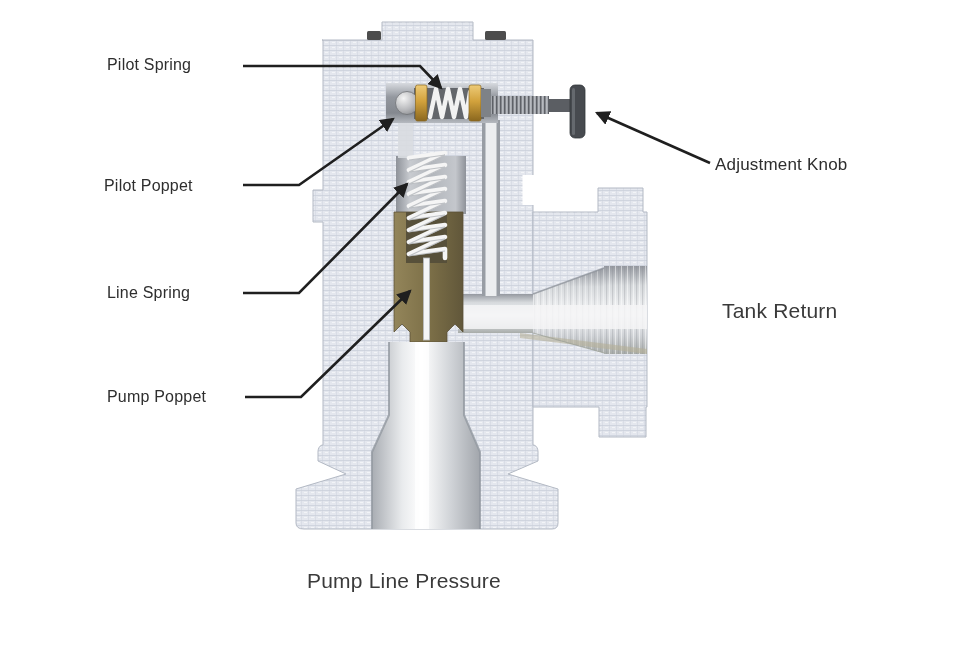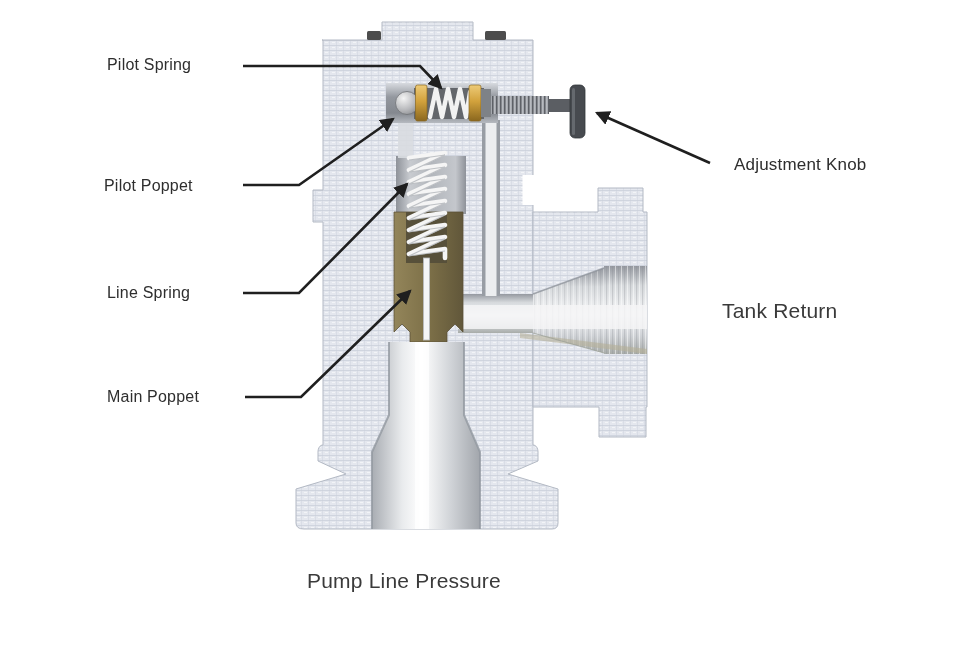--- a/index.html
+++ b/index.html
@@ -13,21 +13,21 @@
   }
   .stage svg{position:absolute;left:0;top:0;}
   .lbl{
     position:absolute;
     color:#2e2e2e;
     font-size:16px;
     line-height:1.15;
     white-space:nowrap;
     letter-spacing:0.2px;
   }
-  .lbl.mid{font-size:17px;margin-left:19px;}
+  .lbl.mid{font-size:17px;}
   .lbl.big{font-size:21px;color:#3a3a3a;}
 </style>
 </head>
 <body>
 
 <div class="stage">
 
   <svg width="957" height="647" viewBox="0 0 957 647">
     <defs>
 
@@ -180,18 +180,18 @@
       <polyline points="243,185 299,185 393,119" marker-end="url(#arr)"></polyline>
       <polyline points="243,293 299,293 407,184" marker-end="url(#arr)"></polyline>
       <polyline points="245,397 301,397 410,291" marker-end="url(#arr)"></polyline>
       <polyline points="710,163 597,113" marker-end="url(#arr)"></polyline>
     </g>
   </svg>
 
   <div class="lbl" style="left:107px;top:56px">Pilot Spring</div>
   <div class="lbl" style="left:104px;top:177px">Pilot Poppet</div>
   <div class="lbl" style="left:107px;top:284px">Line Spring</div>
-  <div class="lbl" style="left:107px;top:388px">Main Poppet</div>
+  <div class="lbl" style="left:107px;top:388px">Pump Poppet</div>
   <div class="lbl mid" style="left:715px;top:155px">Adjustment Knob</div>
   <div class="lbl big" style="left:307px;top:569px">Pump Line Pressure</div>
   <div class="lbl big" style="left:722px;top:299px">Tank Return</div>
 
 </div>
 
 </body></html>

